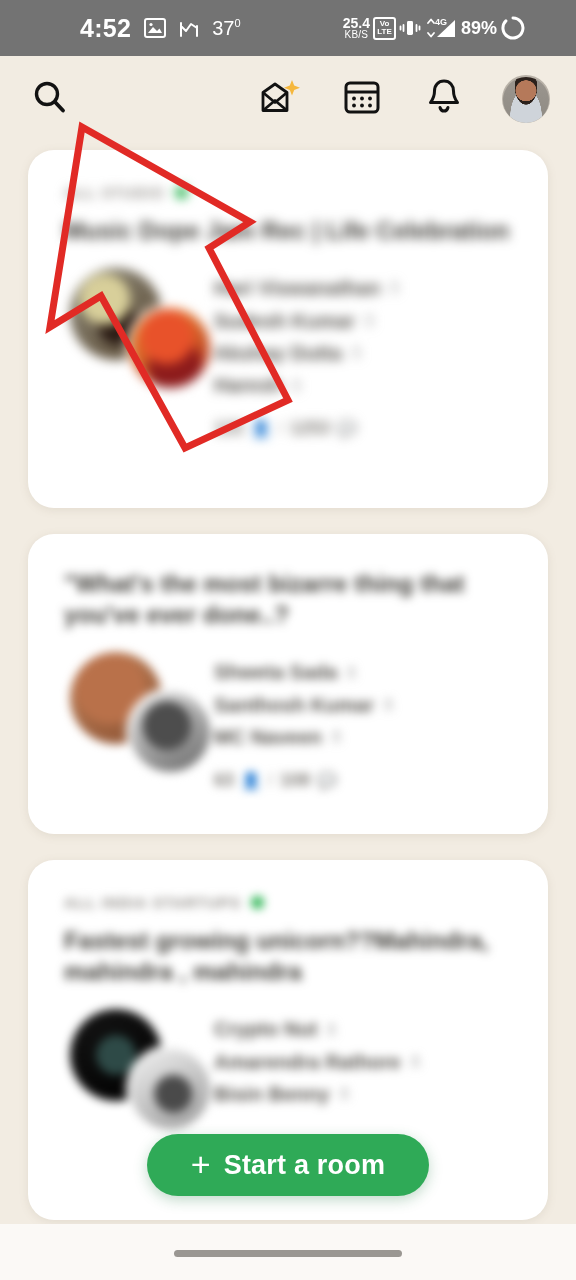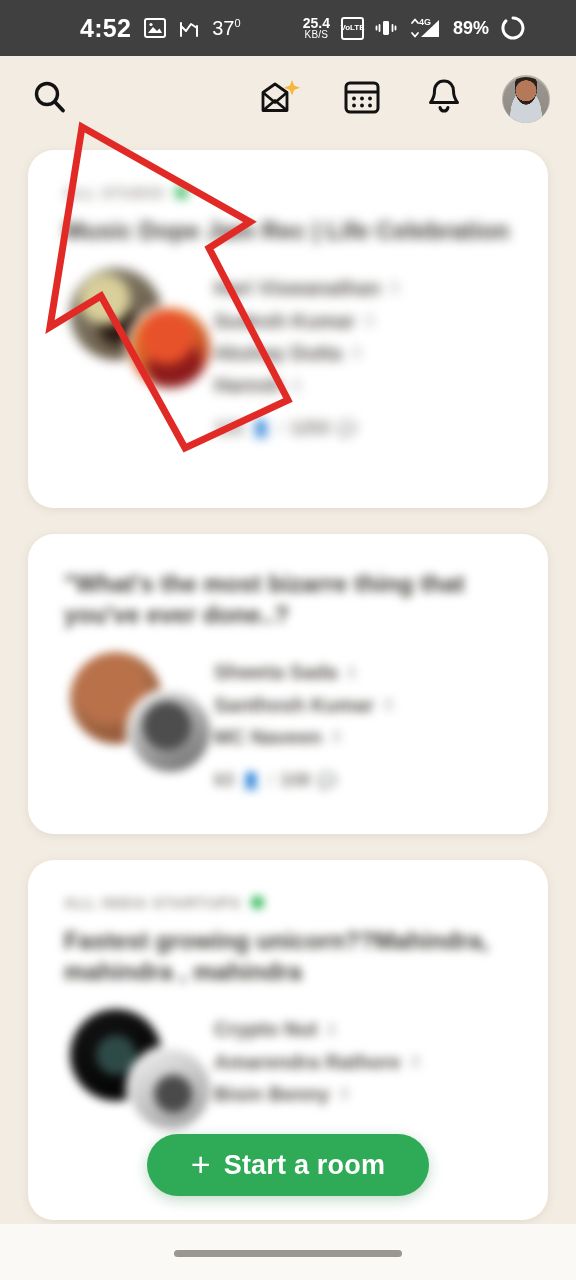--- a/index.html
+++ b/index.html
@@ -11,29 +11,29 @@
   }
   #phone{ position:relative; width:576px; height:1280px; background:#f2ece2; overflow:hidden; }
 
   
   #status-bar{
     position:absolute; left:0; top:0; width:576px; height:56px;
     background:#8c8a80; display:flex; align-items:center;
     color:#ffffff; padding:0 24px;
   }
   .sb-left{ display:flex; align-items:center; gap:13px; margin-left:56px; }
-  .sb-right{ display:flex; align-items:center; gap:11px; margin-left:auto; margin-right:26px; }
+  .sb-right{ display:flex; align-items:center; gap:3px; margin-left:auto; margin-right:26px; }
   .sb-clock{ font-size:25px; font-weight:700; letter-spacing:.3px; }
   .sb-temp{ font-size:20px; font-weight:400; }
   .sb-temp sup{ font-size:11px; }
   .sb-net{ display:flex; flex-direction:column; align-items:center; line-height:1; }
   .sb-net .n1{ font-size:14px; font-weight:700; }
   .sb-net .n2{ font-size:10px; font-weight:400; letter-spacing:.2px; }
   .sb-volte{ border:2px solid #fff; border-radius:3px; width:23px; height:23px;
-    display:flex; flex-direction:row; align-items:center; justify-content:center; line-height:1; }
+    display:flex; flex-direction:column; align-items:center; justify-content:center; line-height:1; }
   .sb-volte b{ font-size:8px; }
   .sb-volte i{ font-size:8px; font-style:normal; font-weight:700; }
   .sb-batt{ font-size:18px; font-weight:700; }
   .sb-ico{ display:inline-flex; align-items:center; }
 
   
   #app-header{
     position:absolute; left:0; top:56px; width:576px; height:86px;
     display:flex; align-items:center; padding:0 26px;
   }
@@ -108,21 +108,21 @@
   #gesture-bar{
     position:absolute; left:174px; top:1250px; width:228px; height:7px;
     background:#9a9792; border-radius:4px;
   }
 </style>
 </head>
 <body>
 
 <div id="phone" style="background: rgb(242, 236, 226);">
 
-  <div id="status-bar" style="background: #404040;">
+  <div id="status-bar" style="background: #737373;">
     <div class="sb-left">
       <span class="sb-clock">4:52</span>
       <span class="sb-ico">
         <svg width="22" height="20" viewBox="0 0 22 20">
             <rect x="1" y="1" width="20" height="18" rx="2" fill="none" stroke="#fff" stroke-width="2"></rect>
             <path d="M4 15l5-6 4 4 2.5-2.5L18 15z" fill="#fff"></path>
             <circle cx="7" cy="6.5" r="1.6" fill="#fff"></circle>
           </svg>
       </span>
       <span class="sb-ico">

